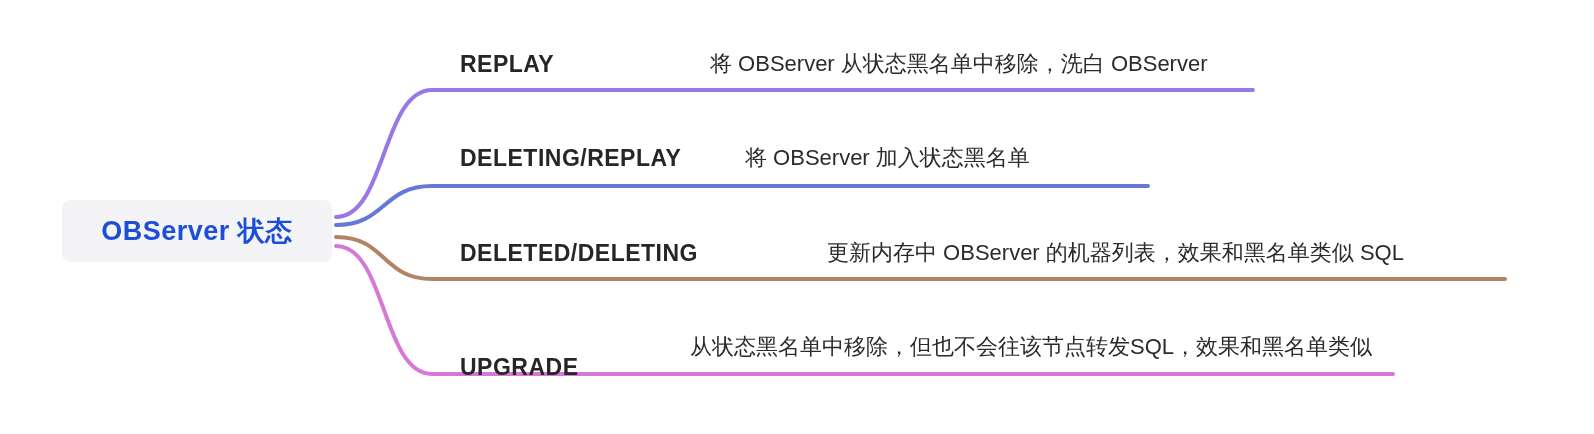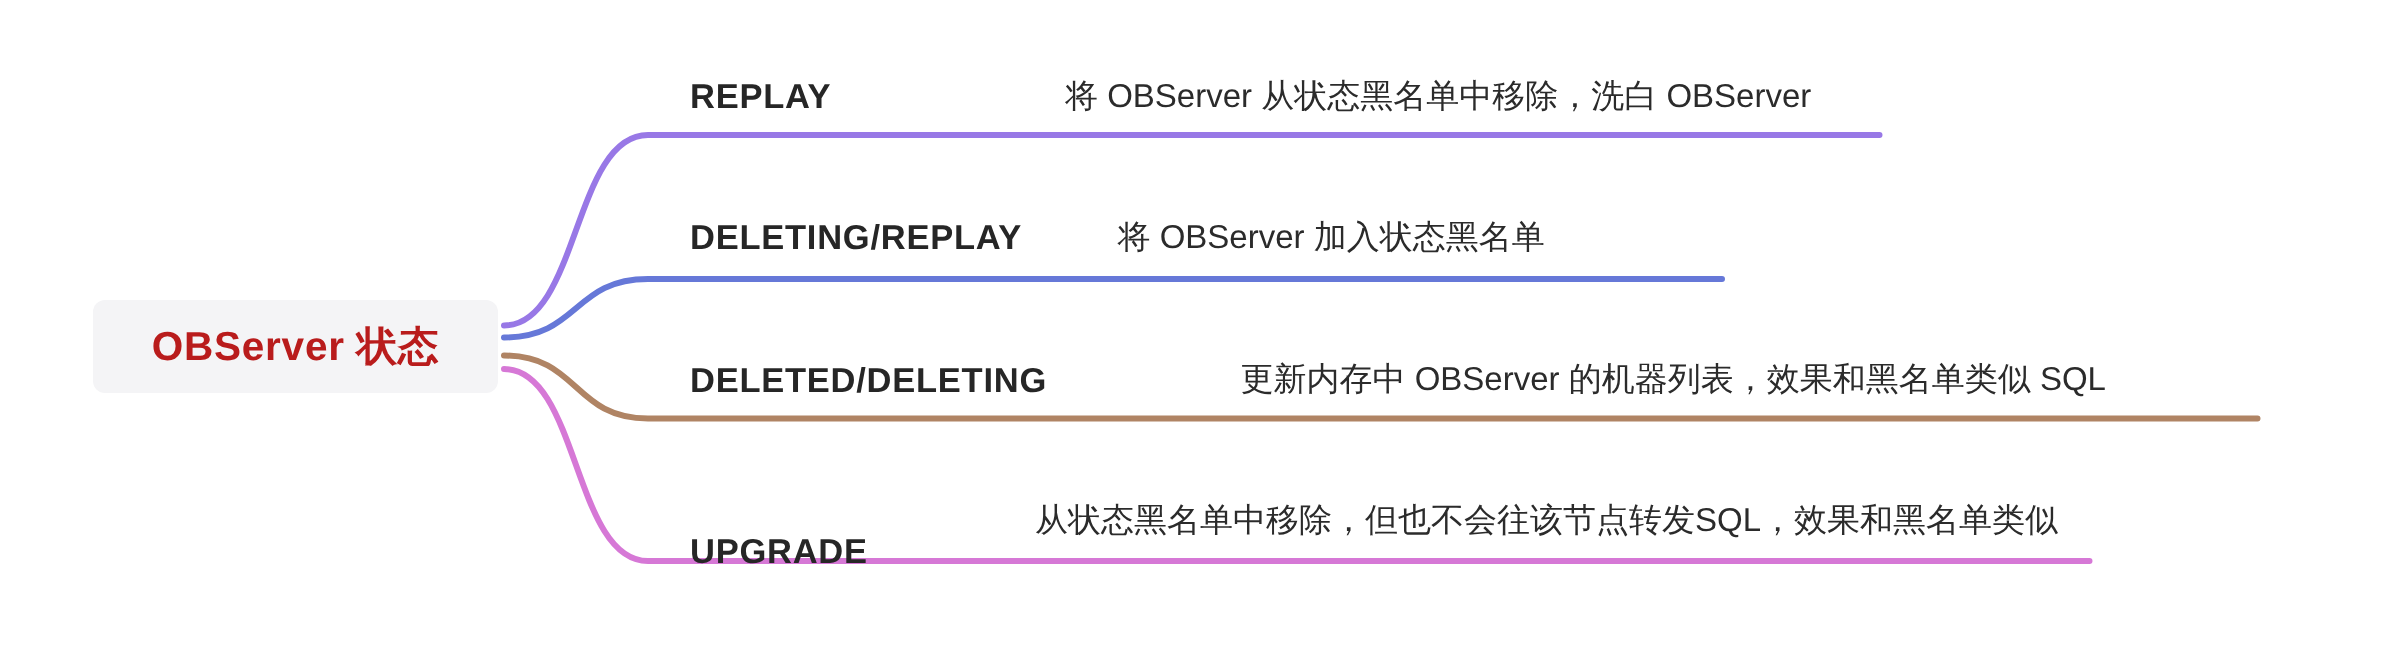--- a/index.html
+++ b/index.html
@@ -23,21 +23,21 @@
     top: 200px;
     width: 270px;
     height: 62px;
     background: #f4f4f6;
     border-radius: 8px;
     display: flex;
     align-items: center;
     justify-content: center;
     font-size: 27px;
     font-weight: 700;
-    color: #b91c1c;
+    color: #1d4ed8;
     letter-spacing: 0.5px;
   }
   .branch-label {
     position: absolute;
     left: 460px;
     font-size: 23px;
     font-weight: 700;
     color: #262626;
     line-height: 28px;
     white-space: nowrap;

